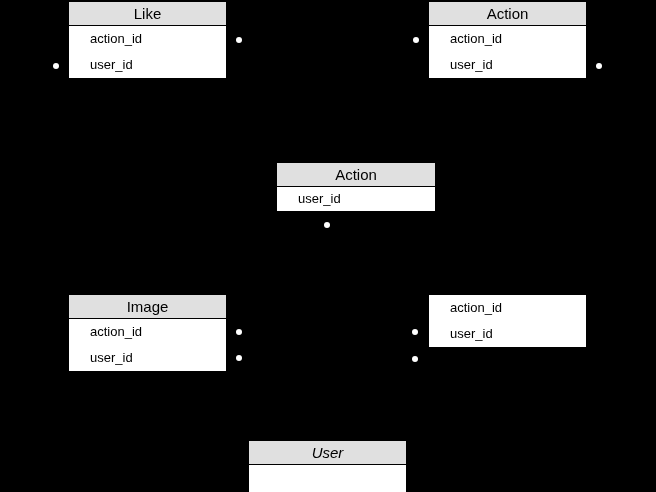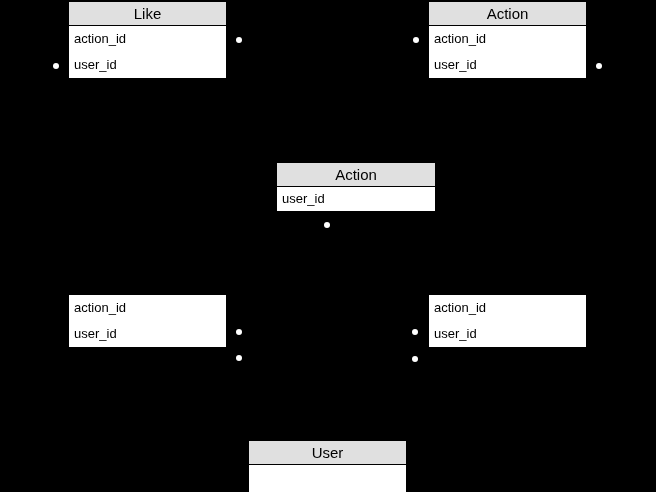--- a/index.html
+++ b/index.html
@@ -32,33 +32,33 @@
     line-height: 23px;
     color: var(--text, #000000);
     white-space: nowrap;
   }
   .entity-body {
     background: var(--row, #ffffff);
   }
   .row {
     height: 26px;
     line-height: 26px;
-    padding-left: 5px;
+    padding-left: 21px;
     font-size: 13px;
     color: var(--text, #000000);
     white-space: nowrap;
     overflow: hidden;
   }
   
   .e-like    { left: 68px;  top: 1px;   width: 159px; }
   .e-comment { left: 428px; top: 1px;   width: 159px; }
   .e-action  { left: 247px; top: 162px; width: 160px; margin-left: 29px; }
   .e-image   { left: 68px;  top: 294px; width: 159px; }
   .e-article { left: 428px; top: 294px; width: 159px; }
-  .e-user    { left: 248px; top: 440px; width: 159px; }
+  .e-user    { left: 248px; top: 440px; width: 159px; font-style: italic; }
   .e-action .row { height: 24px; line-height: 24px; }
   .e-user   .row { height: 27px; line-height: 27px; }
   
   .dot {
     position: absolute;
     width: 6px;
     height: 6px;
     border-radius: 50%;
     background: var(--dot, #ffffff);
   }
@@ -100,20 +100,23 @@
   <div class="entity e-action">
     <div class="entity-header">
       <span class="entity-title">Action</span>
     </div>
     <div class="entity-body">
       <div class="row">user_id</div>
     </div>
   </div>
 
   <div class="entity e-image">
+    <div class="entity-header">
+      <span class="entity-title">Image</span>
+    </div>
     <div class="entity-body">
       <div class="row">action_id</div>
       <div class="row">user_id</div>
     </div>
   </div>
 
   <div class="entity e-article">
     <div class="entity-body">
       <div class="row">action_id</div>
       <div class="row">user_id</div>

